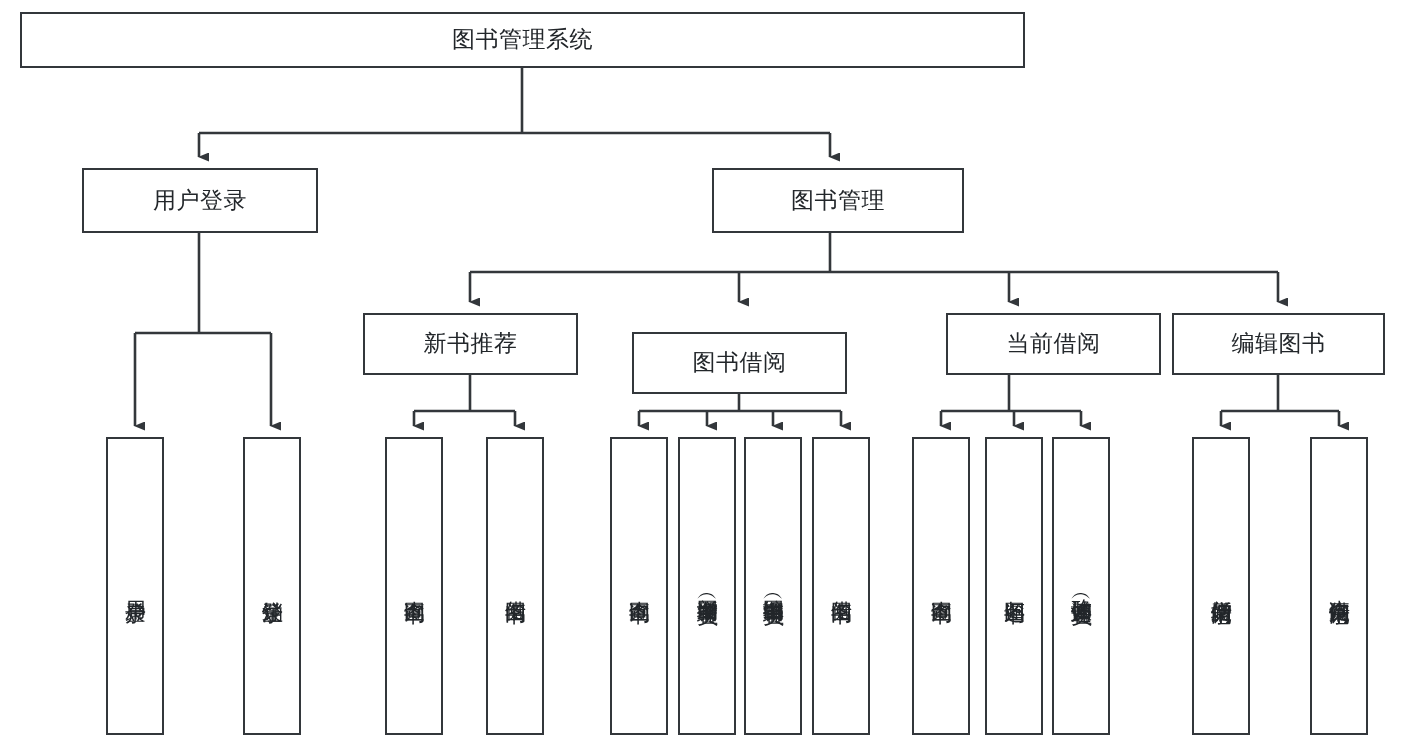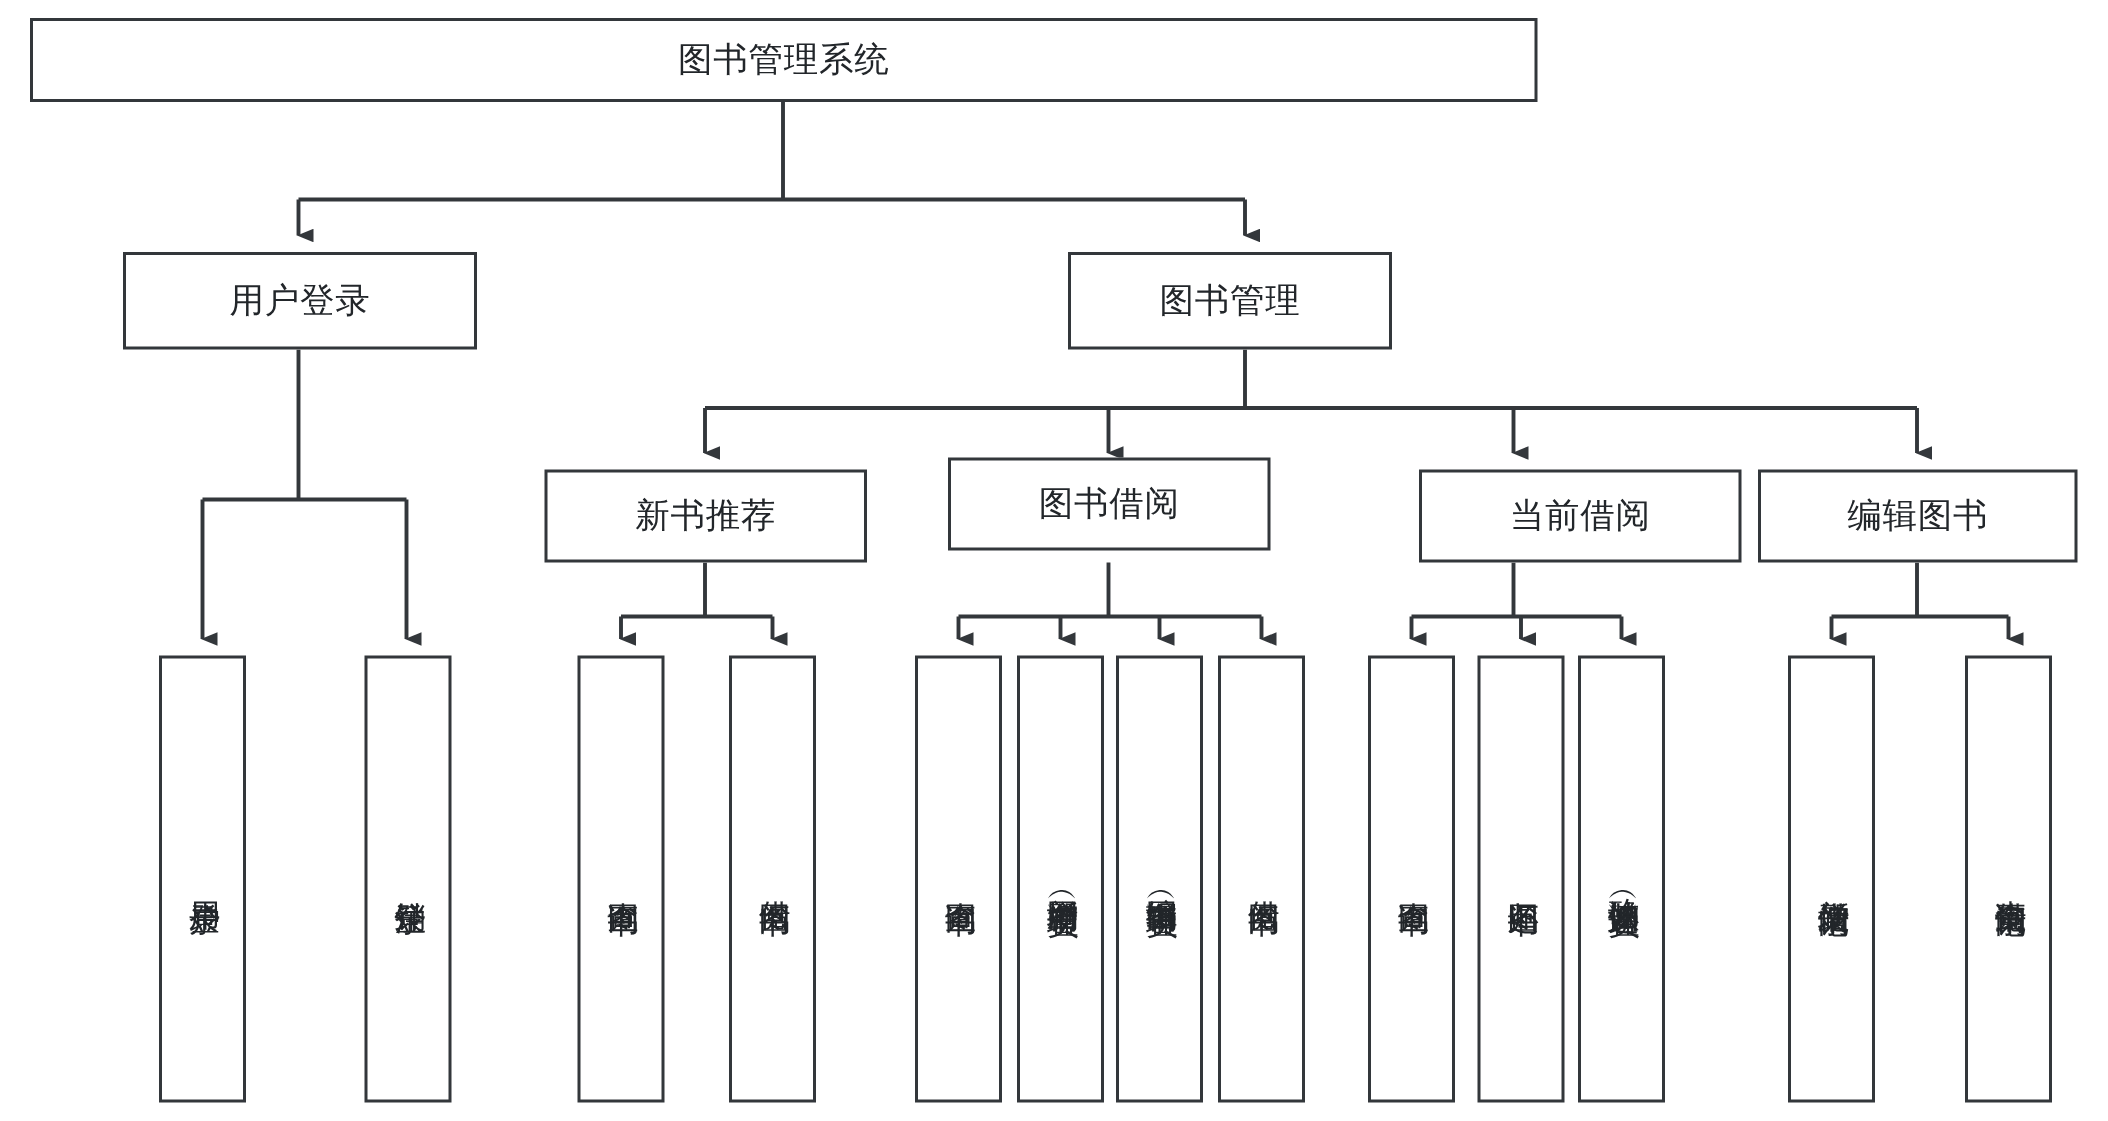--- a/index.html
+++ b/index.html
@@ -119,27 +119,27 @@
       </g>
   </svg>
 
   <div id="nodes-layer">
       <div class="node-box" style="left: 20px; top: 12px; width: 1005px; height: 56px;">
         <span class="node-label-h">图书管理系统</span>
       </div>
       <div class="node-box" style="left: 82px; top: 168px; width: 236px; height: 65px;">
         <span class="node-label-h">用户登录</span>
       </div>
-      <div class="node-box" style="left: 712px; top: 168px; width: 216px; height: 65px;">
+      <div class="node-box" style="left: 712px; top: 168px; width: 252px; height: 65px;">
         <span class="node-label-h">图书管理</span>
       </div>
       <div class="node-box" style="left: 363px; top: 313px; width: 215px; height: 62px;">
         <span class="node-label-h">新书推荐</span>
       </div>
-      <div class="node-box" style="left: 632px; top: 305px; width: 215px; height: 62px;">
+      <div class="node-box" style="left: 632px; top: 332px; width: 215px; height: 62px;">
         <span class="node-label-h">图书借阅</span>
       </div>
       <div class="node-box" style="left: 946px; top: 313px; width: 215px; height: 62px;">
         <span class="node-label-h">当前借阅</span>
       </div>
       <div class="node-box" style="left: 1172px; top: 313px; width: 213px; height: 62px;">
         <span class="node-label-h">编辑图书</span>
       </div>
       <div class="node-box leaf-box" style="left: 106px; top: 437px; width: 58px; height: 298px;">
         <span class="node-label-v">用户登录</span>

